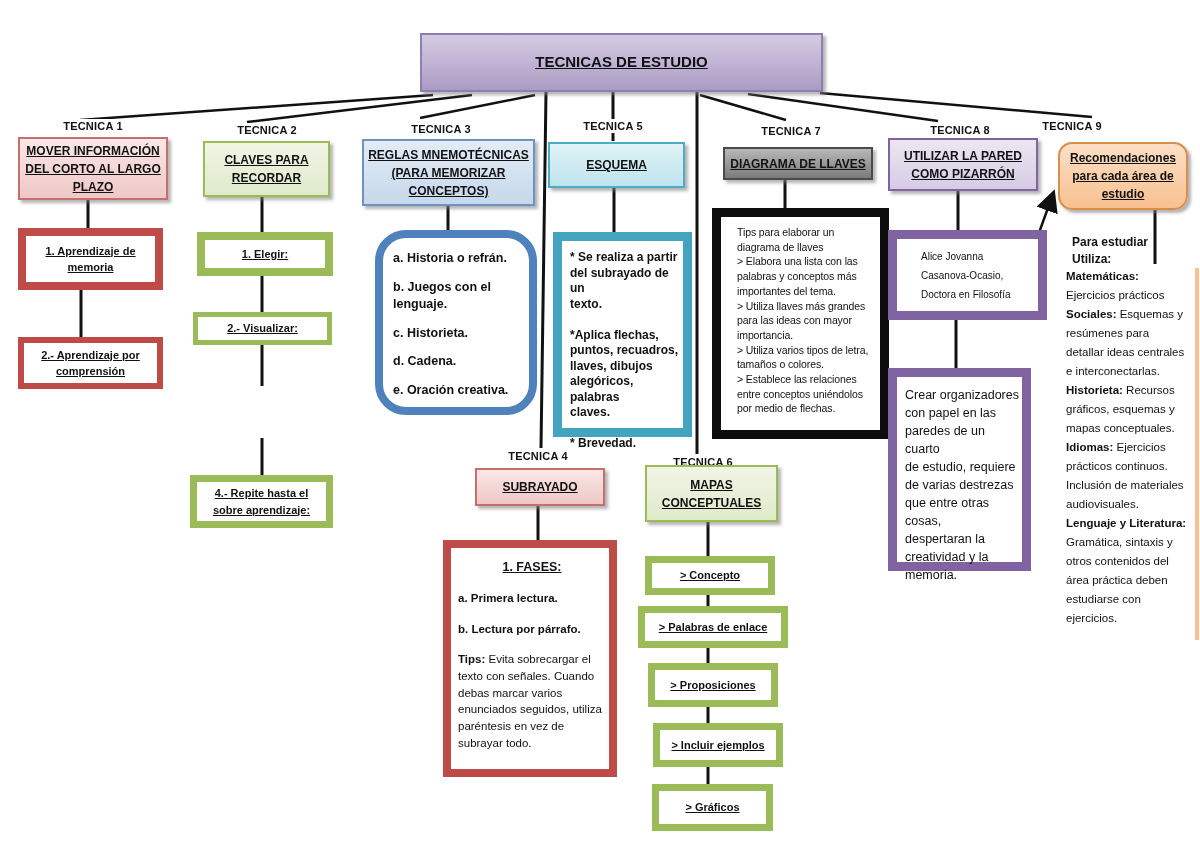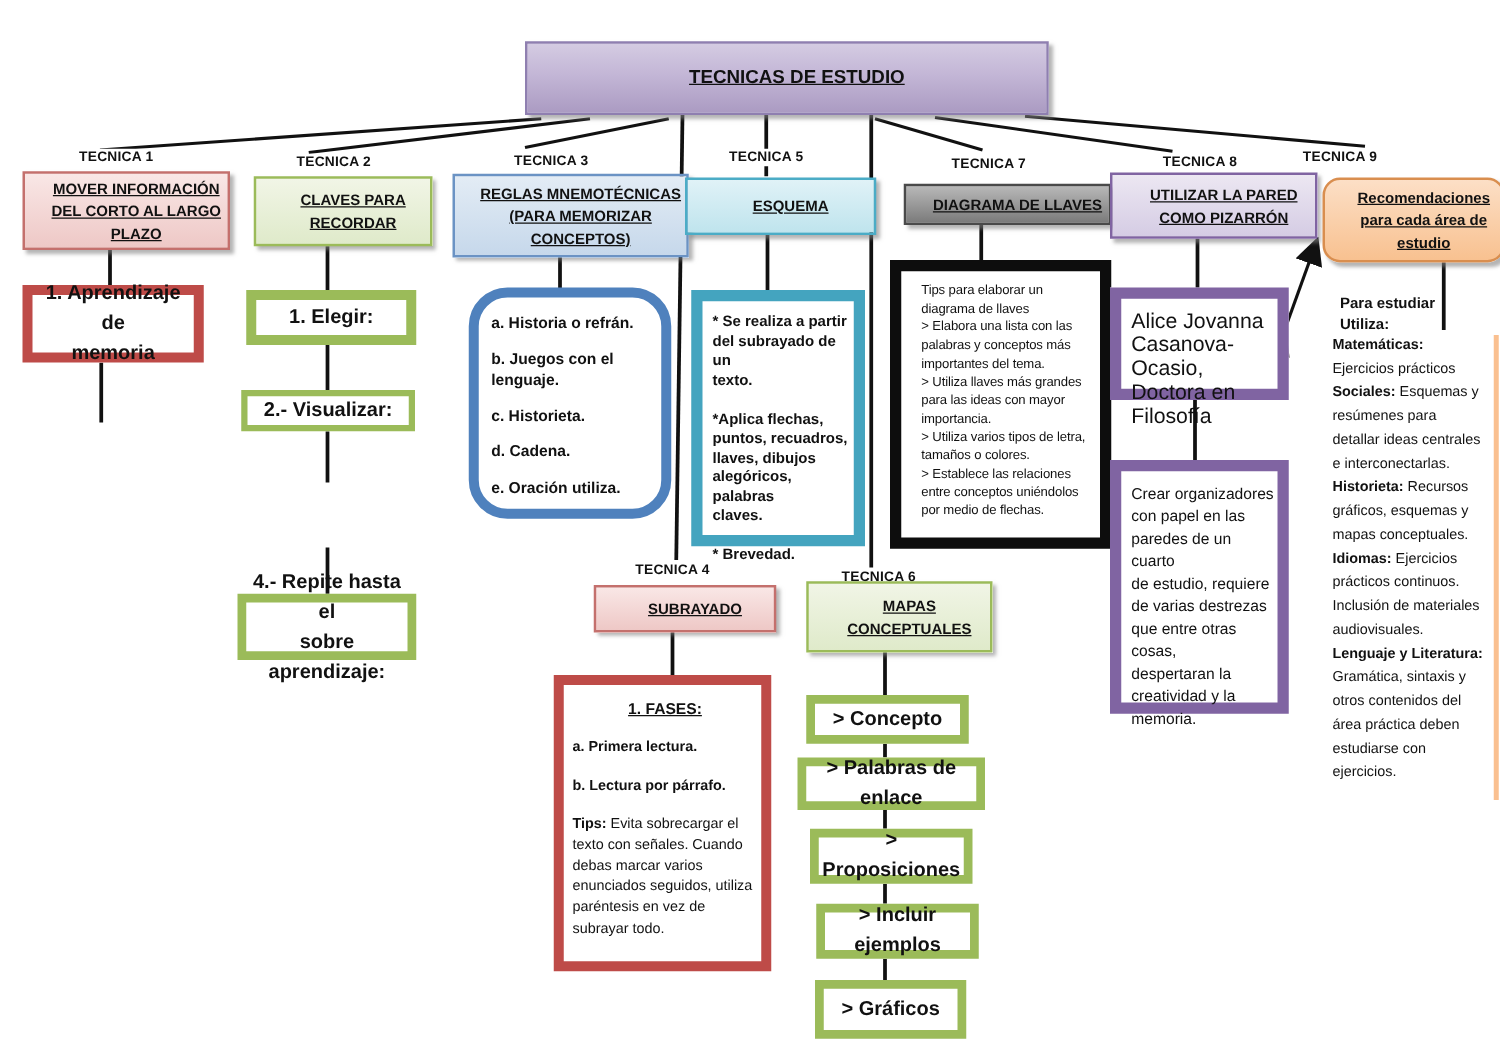--- a/index.html
+++ b/index.html
@@ -5,39 +5,39 @@
   html,body{margin:0;padding:0;background:#fff;}
   #canvas{position:relative;width:1200px;height:848px;background:#fff;overflow:hidden;
           font-family:"Liberation Sans","DejaVu Sans",sans-serif;color:#111;}
   #wires{position:absolute;left:0;top:0;width:1200px;height:848px;}
 
   .tlabel{position:absolute;width:96px;text-align:center;font-size:11px;font-weight:700;
           background:#fff;padding:1px 0;letter-spacing:.2px;}
 
   .hdr{position:absolute;border:2px solid;display:flex;align-items:center;justify-content:center;
        text-align:center;font-weight:700;text-decoration:underline;white-space:pre-line;
-       font-size:12px;line-height:1.5;box-shadow:3px 3px 3px rgba(130,130,130,.6);padding-left:16px;}
+       font-size:12px;line-height:1.5;box-shadow:3px 3px 3px rgba(130,130,130,.6);}
   .h-title{background:linear-gradient(180deg,#d4cbe2 0%,#c3b6d6 45%,#ab9bc2 100%);border-color:#8f7fb0;font-size:15px;}
   .h-red   {background:linear-gradient(180deg,#f9e7e6,#eec8c6);border-color:#c4706d;}
   .h-green {background:linear-gradient(180deg,#f1f5e6,#dfeaca);border-color:#9bbb59;}
   .h-blue  {background:linear-gradient(180deg,#e3ecf5,#c6d8eb);border-color:#6b93c4;}
   .h-cyan  {background:linear-gradient(180deg,#e0f2f7,#bfe4ed);border-color:#4bacc6;}
   .h-gray  {background:linear-gradient(180deg,#b8b8b8,#7b7b7b);border-color:#4a4a4a;}
   .h-purple{background:linear-gradient(180deg,#ece7f2,#d5cce4);border-color:#8064a2;}
   .h-orange{background:linear-gradient(180deg,#fcdfc6,#f8c190);border-color:#d98e4f;border-radius:14px;}
 
   .tk{position:absolute;background:#fff;border-style:solid;}
   .b-red{border-color:#be4b48;}
   .b-green{border-color:#9bbb59;}
   .b-blue{border-color:#4f81bd;border-radius:31px;}
   .b-cyan{border-color:#44a4bf;}
   .b-purple{border-color:#8064a2;}
   .b-black{border-color:#0d0d0d;}
   .center{display:flex;align-items:center;justify-content:center;text-align:center;
-          font-weight:700;white-space:pre-line;font-size:16px;line-height:1.5;}
+          font-weight:700;text-decoration:underline;white-space:pre-line;font-size:11px;line-height:1.5;}
   .textbox{white-space:pre-line;}
 
   .t3list p{margin:0 0 11px 0;font-weight:700;font-size:12.5px;line-height:1.4;white-space:pre-line;}
   .t4box{font-size:11.5px;line-height:1.45;}
   .t4box .ttl{text-align:center;font-weight:700;text-decoration:underline;font-size:12.5px;margin:2px 0 14px 0;}
   .t4box p.item{font-weight:700;margin:0 0 14px 0;}
   .t4box p.tips{margin:0;white-space:pre-line;}
   .t4box p.tips b{font-weight:700;}
   .t9intro{position:absolute;font-size:12px;font-weight:700;white-space:pre-line;line-height:1.45;}
   .t9list{position:absolute;font-size:11.5px;line-height:19px;}
@@ -91,40 +91,42 @@
   </svg>
 
   <div class="hdr h-title" style="left:420px;top:33px;width:399px;height:55px;">TECNICAS DE ESTUDIO</div>
 
   <div class="tlabel" style="left:45px;top:119px;">TECNICA 1</div>
   <div class="hdr h-red" style="left:18px;top:137px;width:146px;height:59px;">MOVER INFORMACIÓN
 DEL CORTO AL LARGO
 PLAZO</div>
   <div class="tk b-red center" style="left:18px;top:228px;width:129px;height:46px;border-width:8px;">1. Aprendizaje de
 memoria</div>
+  <div class="tk b-red center" style="left:18px;top:337px;width:133px;height:40px;border-width:6px;">2.- Aprendizaje por
+comprensión</div>
 
   <div class="tlabel" style="left:219px;top:123px;">TECNICA 2</div>
   <div class="hdr h-green" style="left:203px;top:141px;width:123px;height:52px;">CLAVES PARA
 RECORDAR</div>
   <div class="tk b-green center" style="left:197px;top:232px;width:120px;height:28px;border-width:8px;">1. Elegir:</div>
   <div class="tk b-green center" style="left:193px;top:312px;width:129px;height:23px;border-width:5px;">2.- Visualizar:</div>
   <div class="tk b-green center" style="left:190px;top:475px;width:129px;height:39px;border-width:7px;">4.- Repite hasta el
 sobre aprendizaje:</div>
 
   <div class="tlabel" style="left:393px;top:122px;">TECNICA 3</div>
   <div class="hdr h-blue" style="left:362px;top:139px;width:169px;height:63px;">REGLAS MNEMOTÉCNICAS
 (PARA MEMORIZAR
 CONCEPTOS)</div>
   <div class="tk b-blue t3list" style="left:375px;top:230px;width:130px;height:157px;border-width:8px;padding:12px 6px 0 10px;">
     <p>a. Historia o refrán.</p>
     <p>b. Juegos con el
 lenguaje.</p>
     <p>c. Historieta.</p>
     <p>d. Cadena.</p>
-    <p>e. Oración utiliza.</p>
+    <p>e. Oración creativa.</p>
   </div>
 
   <div class="tlabel" style="left:490px;top:449px;">TECNICA 4</div>
   <div class="hdr h-red" style="left:475px;top:468px;width:126px;height:34px;">SUBRAYADO</div>
   <div class="tk b-red t4box" style="left:443px;top:540px;width:148px;height:213px;border-width:8px;padding:8px 3px 0 7px;">
     <div class="ttl">1. FASES:</div>
     <p class="item">a. Primera lectura.</p>
     <p class="item">b. Lectura por párrafo.</p>
     <p class="tips"><b>Tips:</b><span> Evita sobrecargar el
 texto con señales. Cuando
@@ -169,21 +171,21 @@
 importancia.
 &gt; Utiliza varios tipos de letra,
 tamaños o colores.
 &gt; Establece las relaciones
 entre conceptos uniéndolos
 por medio de flechas.</div>
 
   <div class="tlabel" style="left:912px;top:123px;">TECNICA 8</div>
   <div class="hdr h-purple" style="left:888px;top:138px;width:146px;height:49px;">UTILIZAR LA PARED
 COMO PIZARRÓN</div>
-  <div class="tk b-purple textbox" style="left:888px;top:230px;width:117px;height:64px;border-width:9px;padding:8px 0 0 8px;font-size:17px;line-height:19px;">Alice Jovanna
+  <div class="tk b-purple textbox" style="left:888px;top:230px;width:117px;height:64px;border-width:9px;padding:8px 0 0 24px;font-size:10px;line-height:19px;">Alice Jovanna
 Casanova-Ocasio,
 Doctora en Filosofía</div>
   <div class="tk b-purple textbox" style="left:888px;top:368px;width:117px;height:176px;border-width:9px;padding:9px 0 0 8px;font-size:12.5px;line-height:18px;">Crear organizadores
 con papel en las
 paredes de un cuarto
 de estudio, requiere
 de varias destrezas
 que entre otras cosas,
 despertaran la
 creatividad y la

